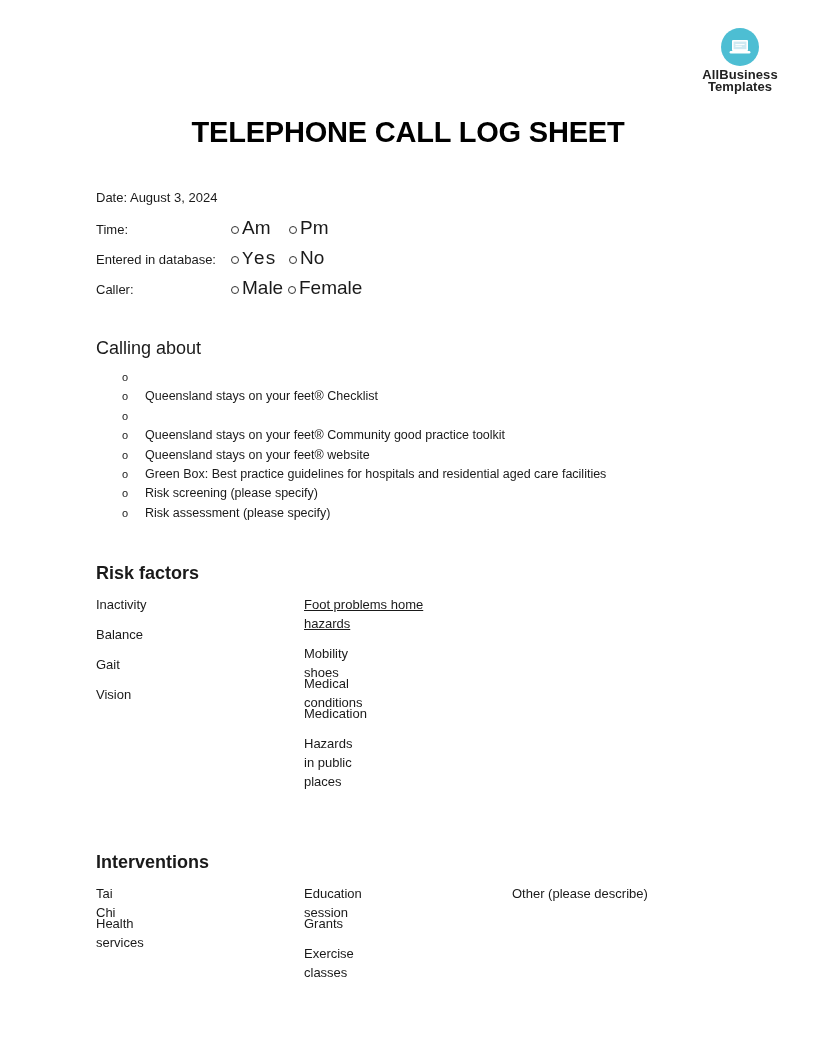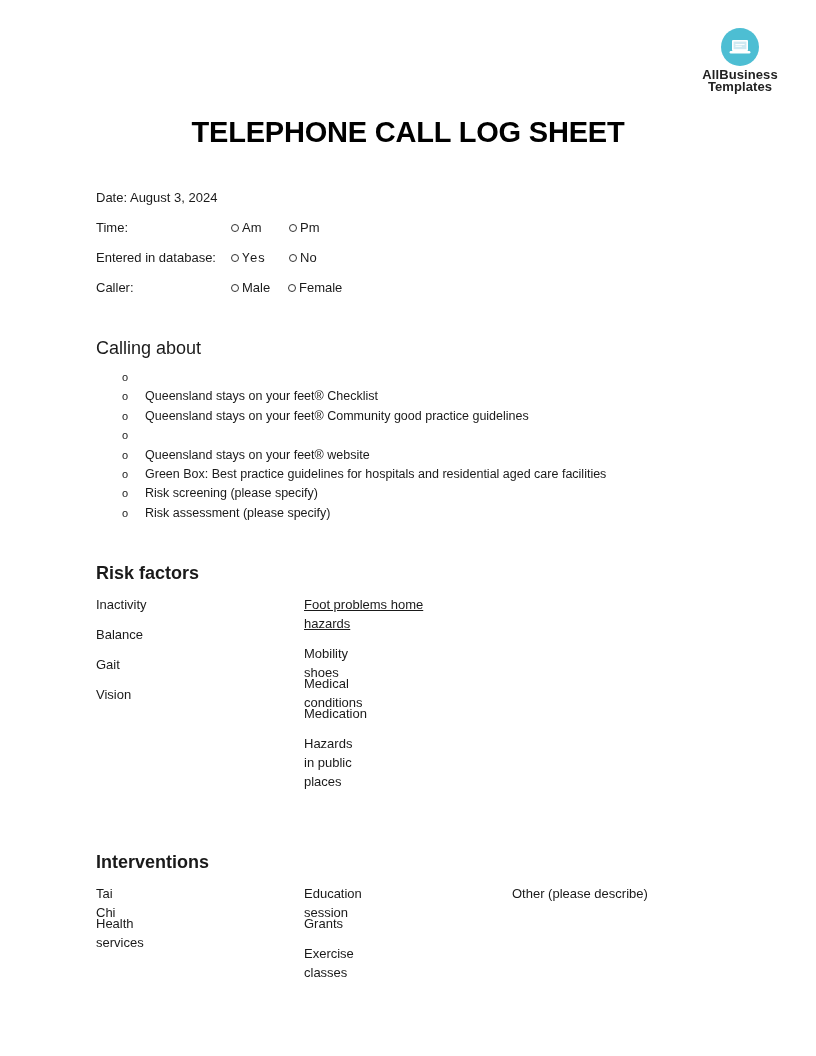--- a/index.html
+++ b/index.html
@@ -81,21 +81,21 @@
     font-size: 13px;
     line-height: 16px;
     white-space: nowrap;
   }
   .field-label {
     display: inline-block;
     font-size: 13px;
   }
   .opt {
     display: inline-block;
-    font-size: 13px;
+    font-size: 19px;
     white-space: nowrap;
   }
   .radio {
     display: inline-block;
     width: 8px;
     height: 8px;
     border: 1px solid #333333;
     border-radius: 50%;
     margin-right: 3px;
     vertical-align: 0px;
@@ -193,24 +193,24 @@
     <div class="bullets" style="top:368px;">
       <div class="bullet-item">
         <span class="bullet-marker">o</span>
       </div>
       <div class="bullet-item">
         <span class="bullet-marker">o</span>
         <span>Queensland stays on your feet® Checklist</span>
       </div>
       <div class="bullet-item">
         <span class="bullet-marker">o</span>
-        <span>Queensland stays on your feet® Community good practice guidelines</span>
-      </div>
-      <div class="bullet-item">
-        <span class="bullet-marker">o</span>
+      </div>
+      <div class="bullet-item">
+        <span class="bullet-marker">o</span>
+        <span>Queensland stays on your feet® Community good practice toolkit</span>
       </div>
       <div class="bullet-item">
         <span class="bullet-marker">o</span>
         <span>Queensland stays on your feet® website</span>
       </div>
       <div class="bullet-item">
         <span class="bullet-marker">o</span>
         <span>Green Box: Best practice guidelines for hospitals and residential aged care facilities</span>
       </div>
       <div class="bullet-item">

